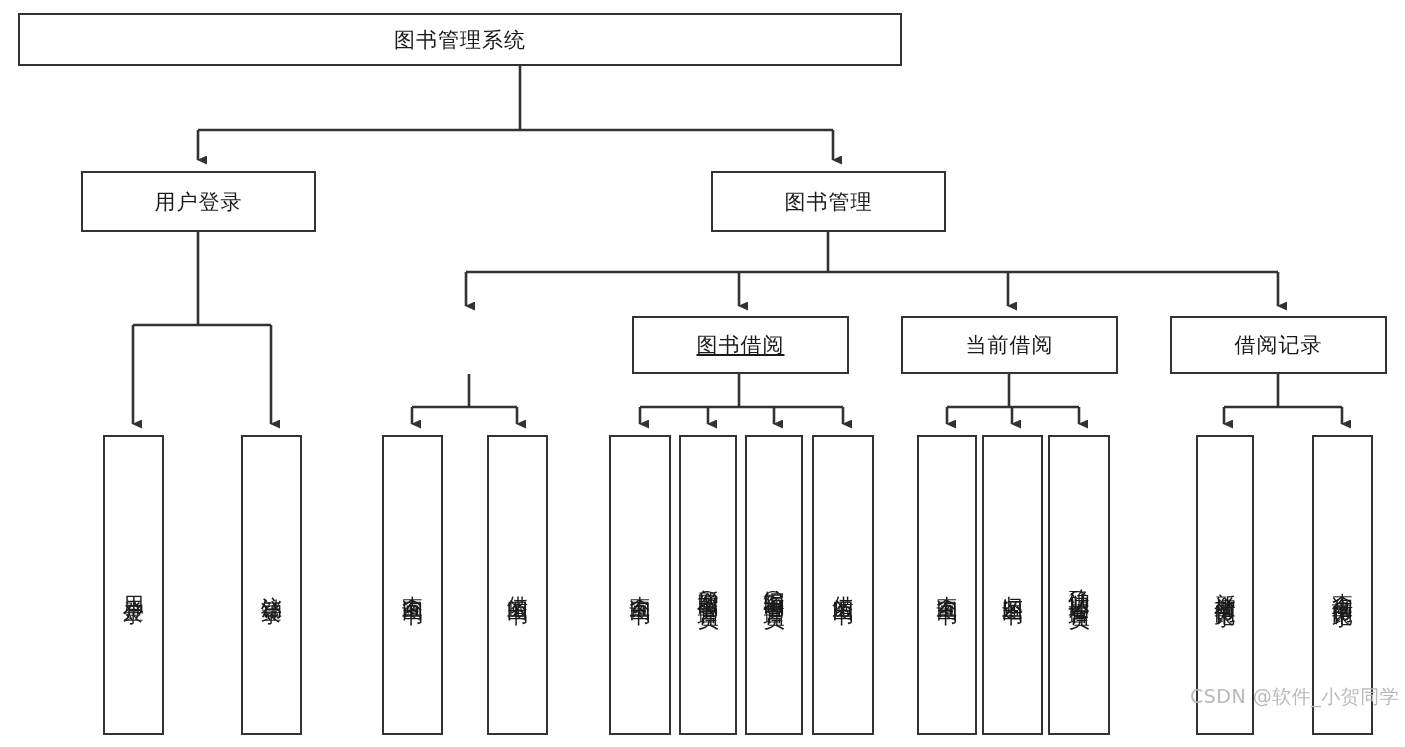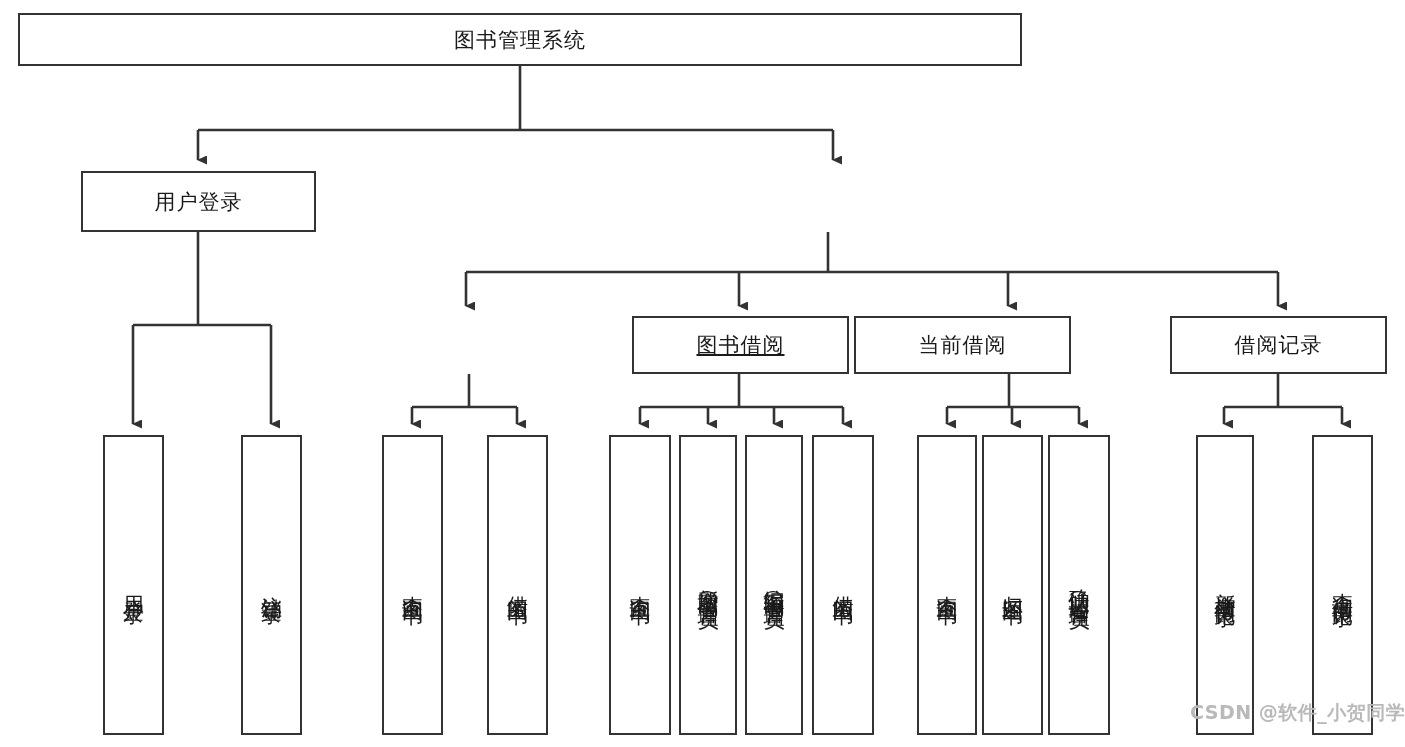--- a/index.html
+++ b/index.html
@@ -106,35 +106,38 @@
       <path d="M1012,407 L1012,424" marker-end="url(#arrow)"></path>
       <path d="M1079,407 L1079,424" marker-end="url(#arrow)"></path>
 
       <path d="M1278,374 L1278,407"></path>
       <path d="M1224,407 L1342,407"></path>
       <path d="M1224,407 L1224,424" marker-end="url(#arrow)"></path>
       <path d="M1342,407 L1342,424" marker-end="url(#arrow)"></path>
     </g>
   </svg>
 
-  <div class="node horizontal" style="left:18px; top:13px; width:1004px; height:53px;">
+  <div class="node horizontal" style="left:18px; top:13px; width:884px; height:53px;">
     <span>图书管理系统</span>
   </div>
 
   <div class="node horizontal" style="left:81px; top:171px; width:235px; height:61px;">
     <span>用户登录</span>
   </div>
 
+  <div class="node horizontal" style="left:711px; top:171px; width:235px; height:61px;">
+    <span>图书管理</span>
+  </div>
 
 
   <div class="node horizontal" style="left:632px; top:316px; width:217px; height:58px;text-decoration:underline;">
     <span>图书借阅</span>
   </div>
 
-  <div class="node horizontal" style="left:854px; top:316px; width:217px; height:58px;">
+  <div class="node horizontal" style="left:901px; top:316px; width:217px; height:58px;">
     <span>当前借阅</span>
   </div>
 
   <div class="node horizontal" style="left:1170px; top:316px; width:217px; height:58px;justify-content:center;">
     <span>借阅记录</span>
   </div>
 
   <div class="node vertical" style="left:103px; top:435px; width:61px; height:300px;">
     <span class="vtext">用户登录</span>
   </div>
@@ -172,15 +175,15 @@
     <span class="vtext">确认归还（管理员）</span>
   </div>
 
   <div class="node vertical" style="left:1196px; top:435px; width:58px; height:300px;">
     <span class="vtext">新增借阅记录</span>
   </div>
   <div class="node vertical" style="left:1312px; top:435px; width:61px; height:300px;">
     <span class="vtext">查询借阅记录</span>
   </div>
 
-  <div class="watermark" style="left:1190px; top:700px;font-weight:bold;">CSDN @软件_小贺同学</div>
+  <div class="watermark" style="left:1190px; top:684px;">CSDN @软件_小贺同学</div>
 
 </div>
 
 </body></html>

